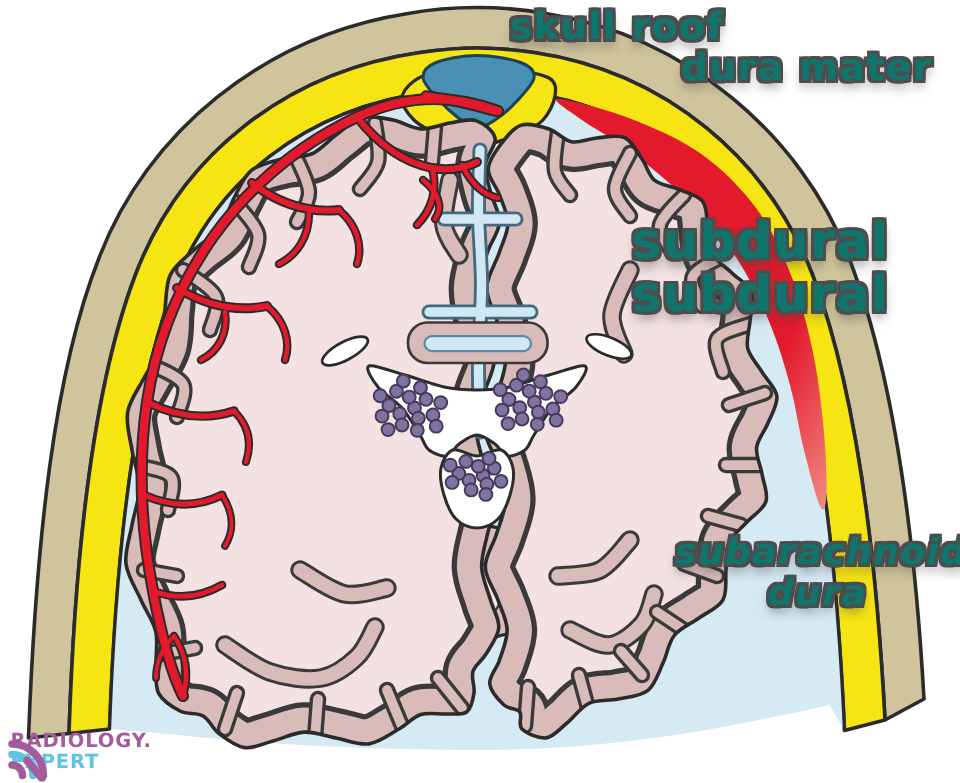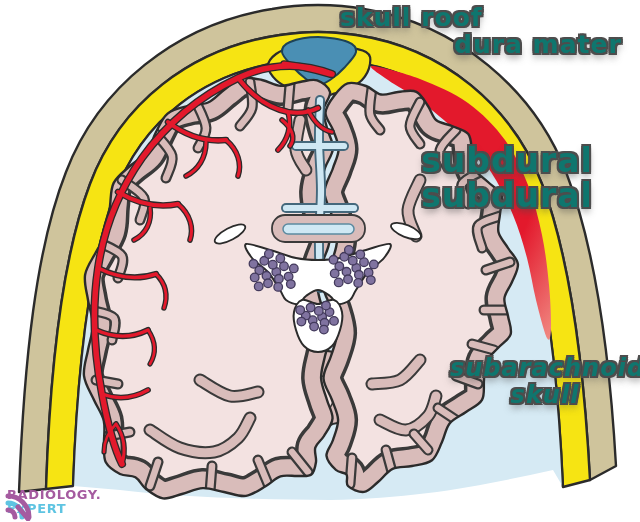--- a/index.html
+++ b/index.html
@@ -233,21 +233,21 @@
 
   <div class="lbl lbl-dura">dura mater</div>
 
   <div class="lbl lbl-hema">
     <span>subdural</span><br>
     <span>subdural</span>
   </div>
 
   <div class="lbl lbl-sas">
     <span>subarachnoid</span><br>
-    <span>skull</span>
+    <span>dura</span>
   </div>
 
   <div class="logo">
     <svg width="30" height="33" viewBox="0 0 30 33">
       <path d="M 5 8 A 21 21 0 0 1 26 29" fill="none" stroke="#a55ba0" stroke-width="5" stroke-linecap="round"></path>
       <path d="M 5 15 A 14 14 0 0 1 19 29" fill="none" stroke="#5ec4e2" stroke-width="5" stroke-linecap="round"></path>
       <path d="M 5 22 A 7 7 0 0 1 12 29" fill="none" stroke="#a55ba0" stroke-width="5" stroke-linecap="round"></path>
       <path d="M 15 19 L 25 31" fill="none" stroke="#a55ba0" stroke-width="5" stroke-linecap="round"></path>
     </svg>
     <div class="logo-text">

